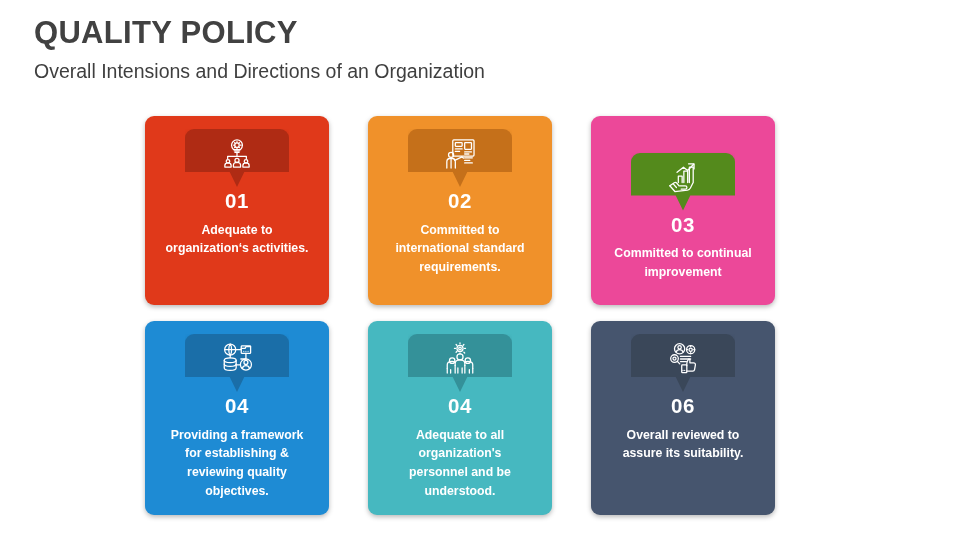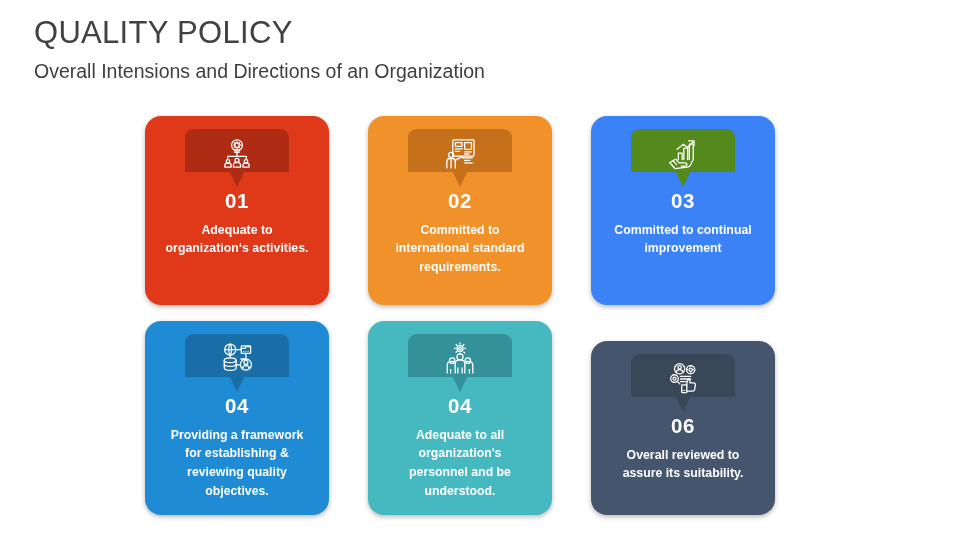--- a/index.html
+++ b/index.html
@@ -24,21 +24,21 @@
 
   
   .header {
     position: absolute;
     left: 34px;
     top: 16px;
     width: 880px;
   }
   .title {
     font-size: 31px;
-    font-weight: normal;
+    font-weight: bold;
     color: #414141;
     letter-spacing: 0.3px;
     line-height: 1.1;
     margin: 0;
     white-space: nowrap;
   }
   .subtitle {
     font-size: 19.5px;
     font-weight: normal;
     color: #3f3f3f;
@@ -55,21 +55,21 @@
     width: 672px;
     display: grid;
     grid-template-columns: repeat(3, 184px);
     grid-template-rows: 189px 194px;
     column-gap: 39px;
     row-gap: 16px;
   }
 
   .card {
     position: relative;
-    border-radius: 16px;
+    border-radius: 9px;
     box-shadow: 0 2px 5px rgba(0,0,0,0.28);
     overflow: visible;
     display: flex;
     flex-direction: column;
     align-items: center;
   }
 
   
   .badge {
     position: relative;
@@ -120,27 +120,27 @@
     line-height: 1.52;
     box-sizing: border-box;
     width: 100%;
   }
 
   
   .c-01 { background: #e0391a; }
   .c-01 .badge { background: #af2b14; }
   .c-02 { background: #f0912a; }
   .c-02 .badge { background: #c5701a; }
-  .c-03 { background: #3b82f6; }
+  .c-03 { background: #ec4899; justify-content: center; }
   .c-03 .badge { background: #548a1c; }
   .c-04 { background: #1e8bd4; }
   .c-04 .badge { background: #1a6ea8; }
   .c-05 { background: #46b8c0; }
   .c-05 .badge { background: #349199; }
-  .c-06 { background: #46556e; margin-top: 20px; }
+  .c-06 { background: #46556e; }
   .c-06 .badge { background: #3a4759; }
 </style>
 </head>
 <body>
 
 <div class="slide">
 
   <div class="header">
     <h1 class="title">QUALITY POLICY</h1>
     <h2 class="subtitle">Overall Intensions and Directions of an Organization</h2>

